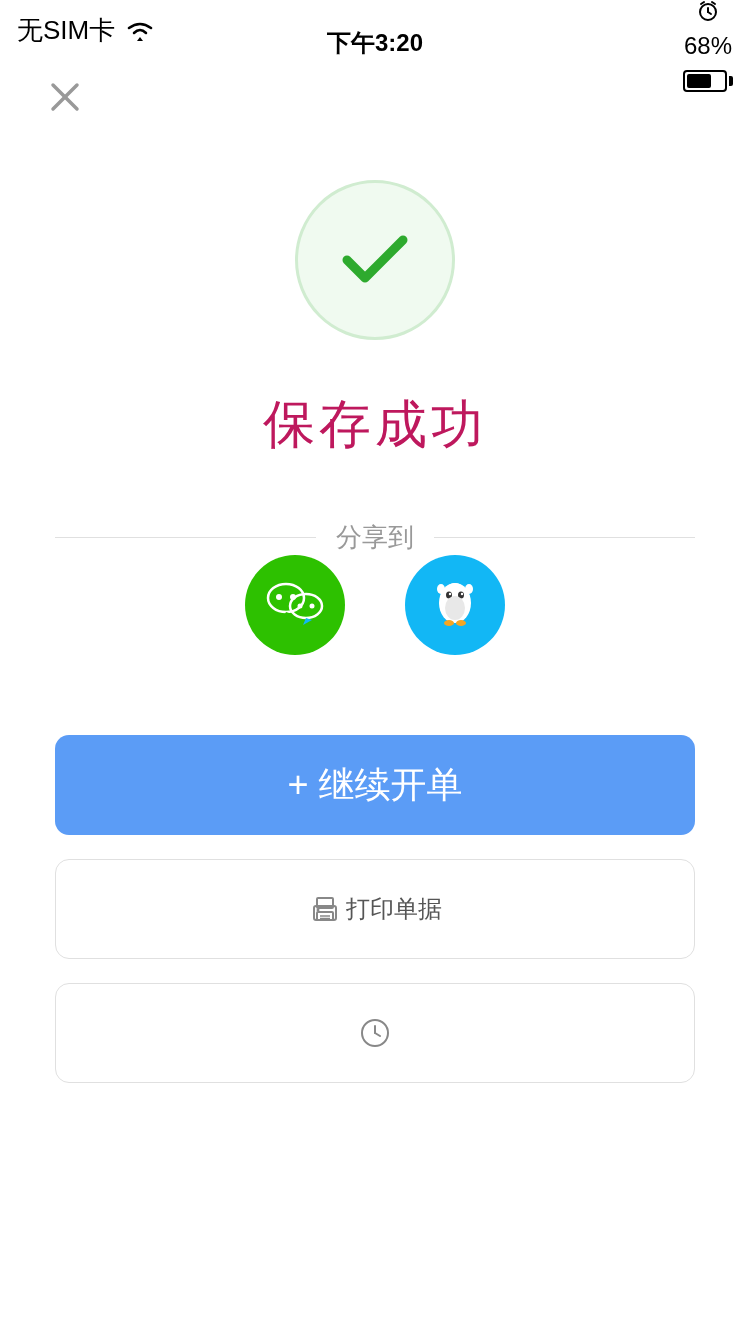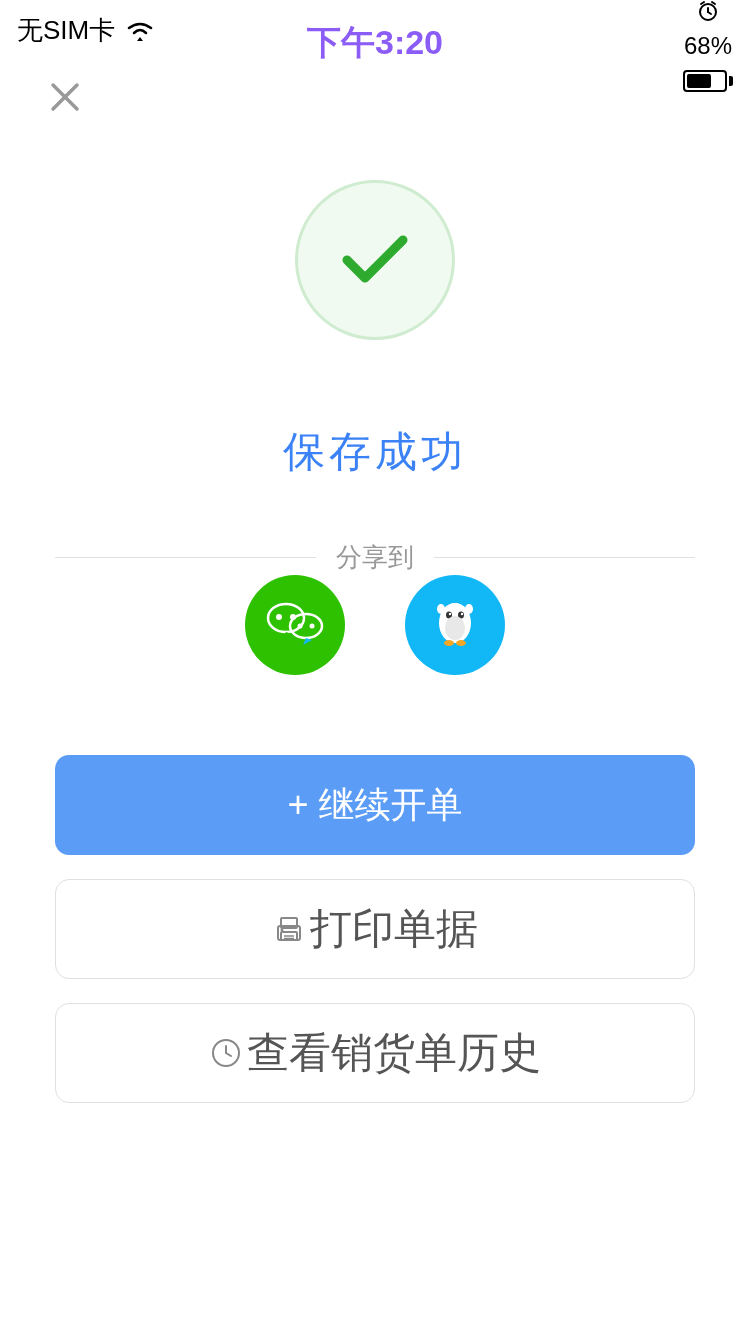--- a/index.html
+++ b/index.html
@@ -24,23 +24,23 @@
     }
     .status-left {
       display: flex;
       align-items: center;
       gap: 10px;
       font-size: 26px;
       color: #000;
       font-weight: 500;
     }
     .status-center {
-      font-size: 34px;
+      font-size: 24px;
       font-weight: 600;
-      color: #8b5cf6;
+      color: #000000;
       position: absolute;
       left: 50%;
       transform: translateX(-50%);
       margin-top: 25px;
     }
     .status-right {
       display: flex;
       align-items: center;
       gap: 10px;
       font-size: 24px;
@@ -85,26 +85,25 @@
       justify-content: center;
       margin-bottom: 50px;
     }
     .check-icon svg {
       width: 80px;
       height: 80px;
     }
 
     
     .success-title {
-      font-size: 42px;
+      font-size: 52px;
       font-weight: 500;
-      color: #3b82f6;
+      color: #be185d;
       margin-bottom: 60px;
       letter-spacing: 4px;
-      margin-top: 34px;
     }
 
     
     .share-divider {
       width: 640px;
       display: flex;
       align-items: center;
       gap: 20px;
     }
     .share-divider .line {
@@ -161,21 +160,21 @@
       gap: 14px;
       cursor: pointer;
     }
     .btn-secondary {
       width: 100%;
       height: 100px;
       background: #fff;
       border: 1px solid #e0e0e0;
       border-radius: 14px;
       color: #555;
-      font-size: 42px;
+      font-size: 24px;
       display: flex;
       align-items: center;
       justify-content: center;
       gap: 4px;
       cursor: pointer;
     }
 
     
     .battery {
       display: inline-flex;
@@ -316,17 +315,16 @@
         <circle cx="10" cy="18" r="1.5" fill="#888"></circle>
       </svg>
       <span>打印单据</span>
     </button>
     <button class="btn-secondary">
       <svg width="34" height="34" viewBox="0 0 34 34">
         <circle cx="17" cy="17" r="13" fill="none" stroke="#888" stroke-width="2"></circle>
         <line x1="17" y1="10" x2="17" y2="17" stroke="#888" stroke-width="2" stroke-linecap="round"></line>
         <line x1="17" y1="17" x2="22" y2="20" stroke="#888" stroke-width="2" stroke-linecap="round"></line>
       </svg>
-      <span>查看销货单历史</span>
     </button>
   </div>
 
 </div>
 
 </body></html>

